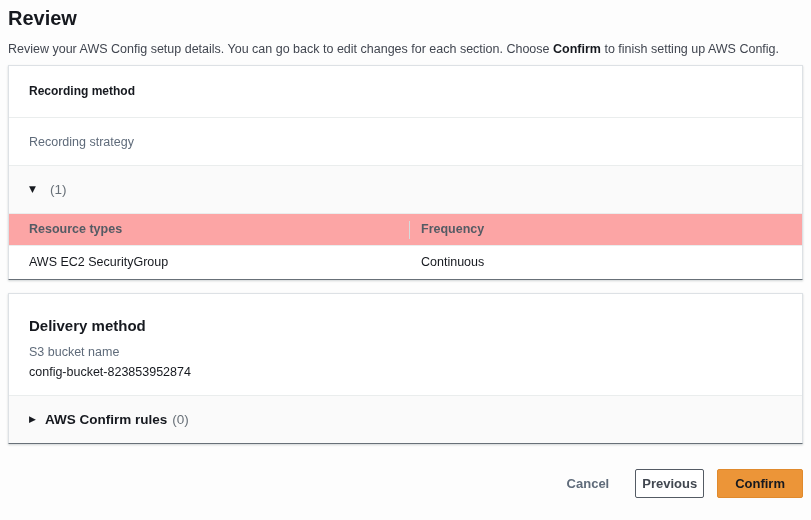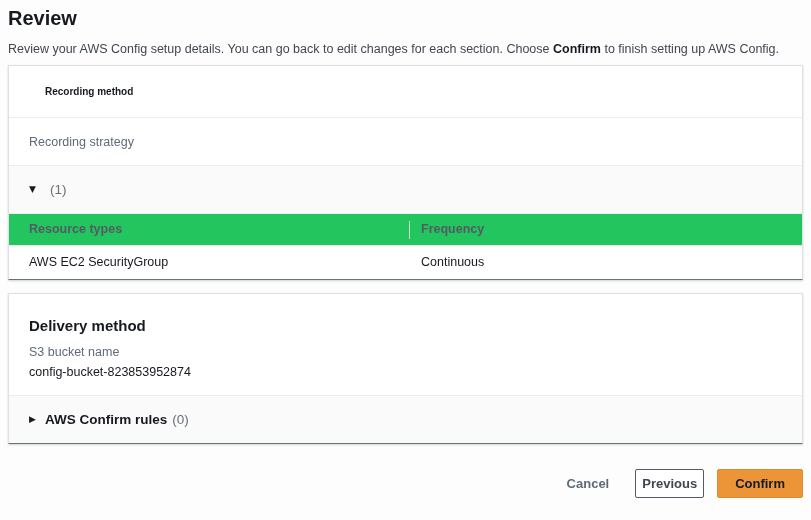--- a/index.html
+++ b/index.html
@@ -20,22 +20,22 @@
   .card {
     background: #ffffff;
     border: 1px solid #dde1e5;
     border-bottom: 1px solid #687078;
     box-shadow: 0 1px 2px rgba(0, 28, 36, 0.18);
     margin-top: 8px;
   }
   .card + .card { margin-top: 13px; }
 
   .card-header {
-    padding: 16px 36px;
-    font-size: 10px;
+    padding: 16px 20px;
+    font-size: 12px;
     font-weight: 700;
     border-bottom: 1px solid #eaeded;
     line-height: 19px;
   }
 
   .field-block { padding: 17px 20px 15px 20px; }
   .field-label { font-size: 12.5px; color: #5f6b7a; line-height: 15px; }
   .field-value { font-size: 12.5px; color: #16191f; line-height: 15px; margin-top: 5px; }
 
   .expand-band {
@@ -54,21 +54,21 @@
     line-height: 17px;
   }
   .expand-title { font-size: 13.5px; font-weight: 700; line-height: 17px; }
   .expand-count { font-size: 13.5px; font-weight: 400; color: #687078; margin-left: 5px; line-height: 17px; }
 
   .table { width: 100%; }
   .table-header {
     display: flex;
     border-top: 1px solid #eaeded;
     border-bottom: 1px solid #eaeded;
-    background: #22c55e;
+    background: #fca5a5;
     padding: 8px 0;
   }
   .th { font-size: 12.5px; font-weight: 700; color: #545b64; line-height: 15px; }
   .table-row { display: flex; background: #ffffff; padding: 9px 0; }
   .td { font-size: 12.5px; color: #16191f; line-height: 15px; }
   .col1 { width: 400px; padding-left: 20px; }
   .col2 { flex: 1; padding-left: 12px; position: relative; }
   .col-divider {
     position: absolute;
     left: 0; top: 50%;

